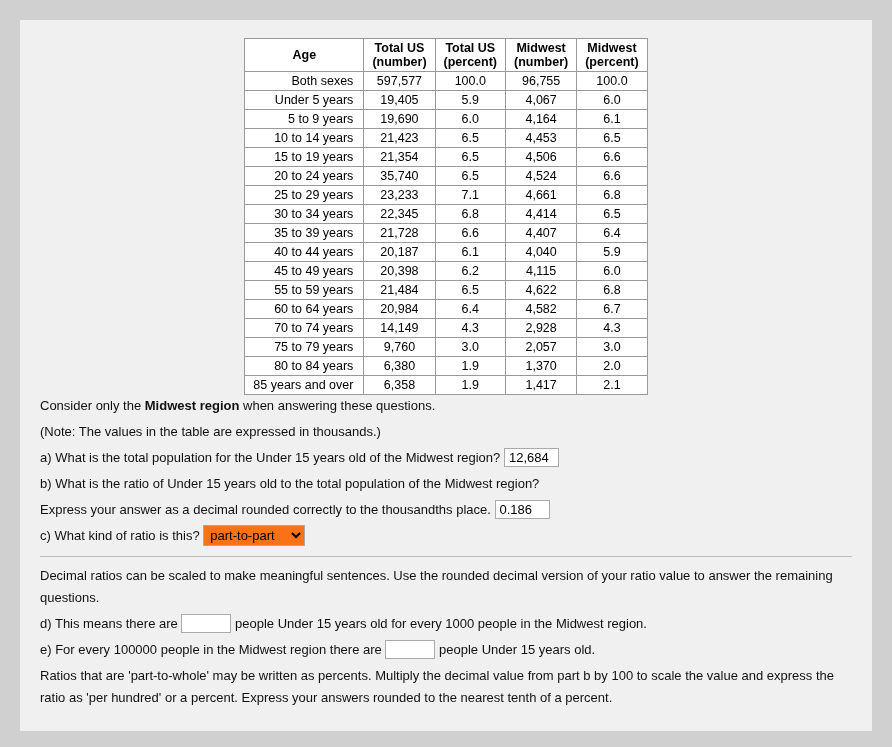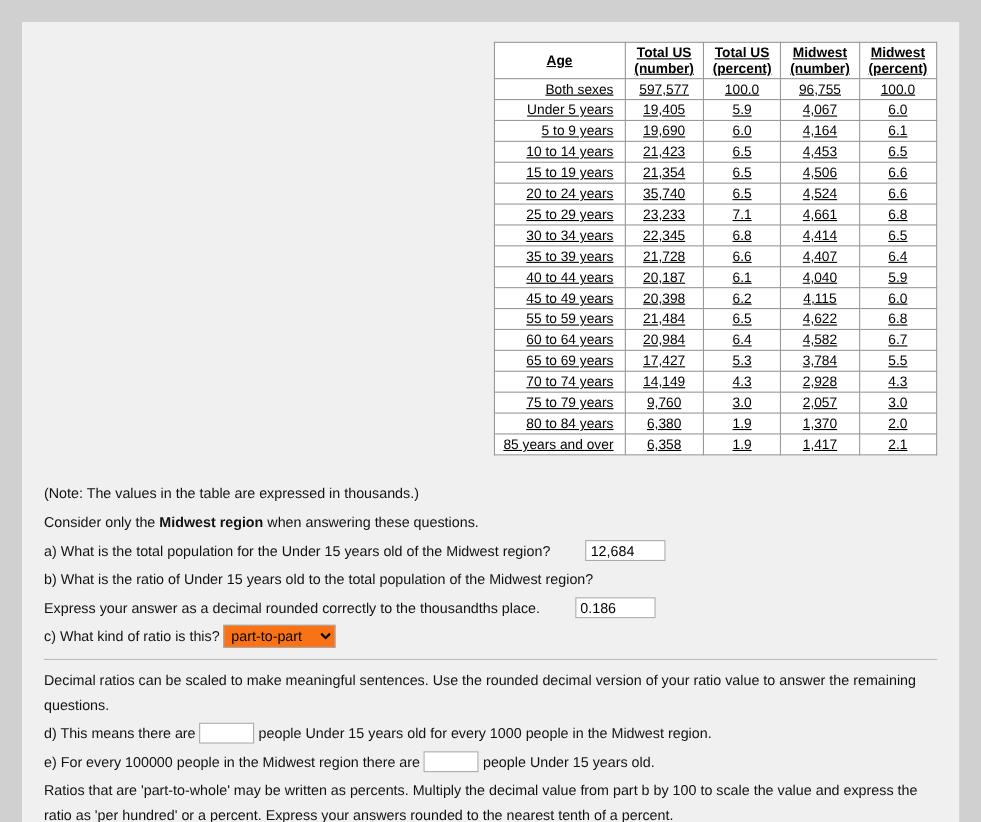--- a/index.html
+++ b/index.html
@@ -14,23 +14,22 @@
       min-height: 747px;
     }
     .container {
       background: #f0f0f0;
       padding: 18px 20px;
       max-width: 860px;
       width: 100%;
     }
     .table-wrapper {
       display: flex;
-      justify-content: flex-end;
-      margin-bottom: 24px;
-      text-decoration: underline;
+      justify-content: center;
+      margin-bottom: 0;
     }
     table {
       border-collapse: collapse;
       font-size: 12.5px;
     }
     table th, table td {
       border: 1px solid #999;
       padding: 2px 8px;
       text-align: center;
     }
@@ -52,23 +51,22 @@
     }
     .questions p {
       margin-bottom: 4px;
     }
     .bold { font-weight: bold; }
     .inline-input {
       border: 1px solid #aaa;
       background: #fff;
       padding: 1px 4px;
       font-size: 13px;
-      width: 73px;
+      width: 55px;
       display: inline-block;
-      margin-left: 28px;
     }
     .inline-input-sm {
       border: 1px solid #aaa;
       background: #fff;
       padding: 1px 4px;
       font-size: 13px;
       width: 50px;
       display: inline-block;
     }
     .inline-select {
@@ -185,27 +183,20 @@
             <td>6.8</td>
           </tr>
           <tr>
             <td>60 to 64 years</td>
             <td>20,984</td>
             <td>6.4</td>
             <td>4,582</td>
             <td>6.7</td>
           </tr>
           <tr>
-            <td>65 to 69 years</td>
-            <td>17,427</td>
-            <td>5.3</td>
-            <td>3,784</td>
-            <td>5.5</td>
-          </tr>
-          <tr>
             <td>70 to 74 years</td>
             <td>14,149</td>
             <td>4.3</td>
             <td>2,928</td>
             <td>4.3</td>
           </tr>
           <tr>
             <td>75 to 79 years</td>
             <td>9,760</td>
             <td>3.0</td>
@@ -224,24 +215,24 @@
             <td>6,358</td>
             <td>1.9</td>
             <td>1,417</td>
             <td>2.1</td>
           </tr>
         </tbody>
     </table>
   </div>
 
   <div class="questions">
+    <p>
+      <span>Consider only the </span><span class="bold">Midwest region</span><span> when answering these questions.</span>
+    </p>
     <p>(Note: The values in the table are expressed in thousands.)</p>
-    <p>
-      <span>Consider only the </span><span class="bold">Midwest region</span><span> when answering these questions.</span>
-    </p>
     <p>
       <span>a) What is the total population for the Under 15 years old of the Midwest region?</span>
       <input class="inline-input" type="text" value="12,684" style="">
     </p>
     <p>b) What is the ratio of Under 15 years old to the total population of the Midwest region?</p>
     <p>
       <span>Express your answer as a decimal rounded correctly to the thousandths place.</span>
       <input class="inline-input" type="text" value="0.186" style="">
     </p>
     <p>

